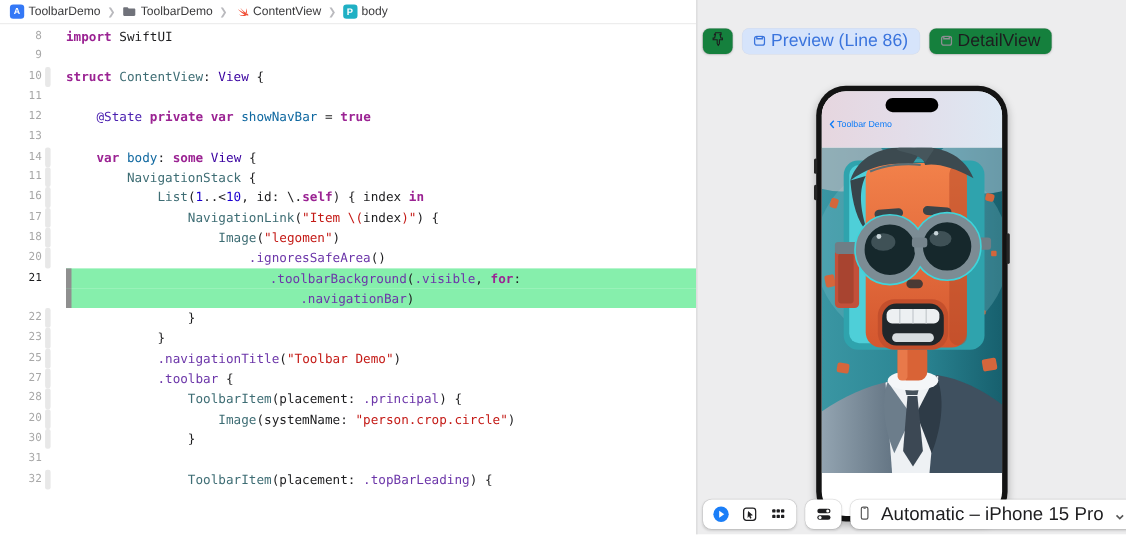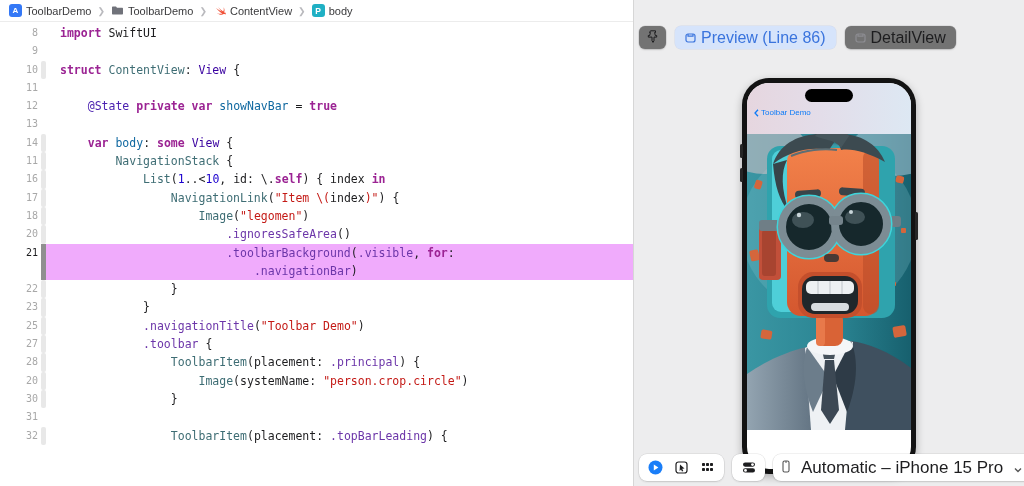--- a/index.html
+++ b/index.html
@@ -15,40 +15,40 @@
   .bicon{width:13px;height:13px;display:inline-flex;align-items:center;justify-content:center;flex:none;}
   .appicon{background:#3478f6;border-radius:3px;color:#fff;font-size:8px;font-weight:bold;}
   .picon{background:#1fb0c4;border-radius:3px;color:#fff;font-size:8.5px;font-weight:bold;}
 
   .code{font-family:"DejaVu Sans Mono",monospace;font-size:11.5px;line-height:18.3px;padding-top:2px;}
   .row{display:flex;height:18.3px;white-space:pre;}
   .ln{width:38px;text-align:right;color:#a8a8a8;font-size:10px;padding-right:3px;flex:none;
       font-family:"DejaVu Sans Mono",monospace;}
   .row.cur .ln{color:#1d1d1f;}
   .ri{display:flex;flex:1;}
-  .row.cur .ri{background:#f0abfc;}
+  .row.cur .ri{background:#86efac;margin-left:19px;}
   .rb{width:5px;flex:none;border-radius:2px;}
   .rb.r1{background:#e8e8e8;}
   .rb.r2{background:#8f8f8f;border-radius:0;}
   .ct{padding-left:14px;}
   .k{color:#9b2393;font-weight:bold;}
   .p{color:#1d1d1f;}
   .s{color:#c41a16;}
   .n{color:#1c00cf;}
   .t{color:#3e6d74;}
   .m{color:#6c36a9;}
   .u{color:#3900a0;}
   .a{color:#4b21b0;}
   .d{color:#0f68a0;}
 
   
   .canvas{position:absolute;left:633px;top:0;width:391px;height:486px;background:#ededee;
           border-left:1px solid #d6d6d6;box-sizing:border-box;}
   .cbar{position:absolute;top:26px;left:5px;display:flex;gap:9px;align-items:center;}
-  .btnw{background:#737373;border-radius:6px;height:23px;display:flex;align-items:center;justify-content:center;
+  .btnw{background:#15803d;border-radius:6px;height:23px;display:flex;align-items:center;justify-content:center;
         box-shadow:0 0 0 .5px rgba(0,0,0,.12),0 1px 2px rgba(0,0,0,.14);}
   .pinbtn{width:27px;}
   .tab{padding:0 10px;gap:5px;font-size:16px;color:#1d1d1f;display:flex;align-items:center;}
   .tab.active{background:#d6e4fb;color:#3a74dd;box-shadow:0 0 0 .5px rgba(58,116,221,.15);}
 
   
   .phone{position:absolute;left:108px;top:78px;width:174px;height:396px;background:#131313;
          border-radius:27px;box-shadow:0 3px 8px rgba(0,0,0,.28);}
   .sbtn{position:absolute;background:#262626;border-radius:2px;}
   .screen{position:absolute;left:5px;top:5px;right:5px;bottom:5px;border-radius:22px;overflow:hidden;background:#fff;}

